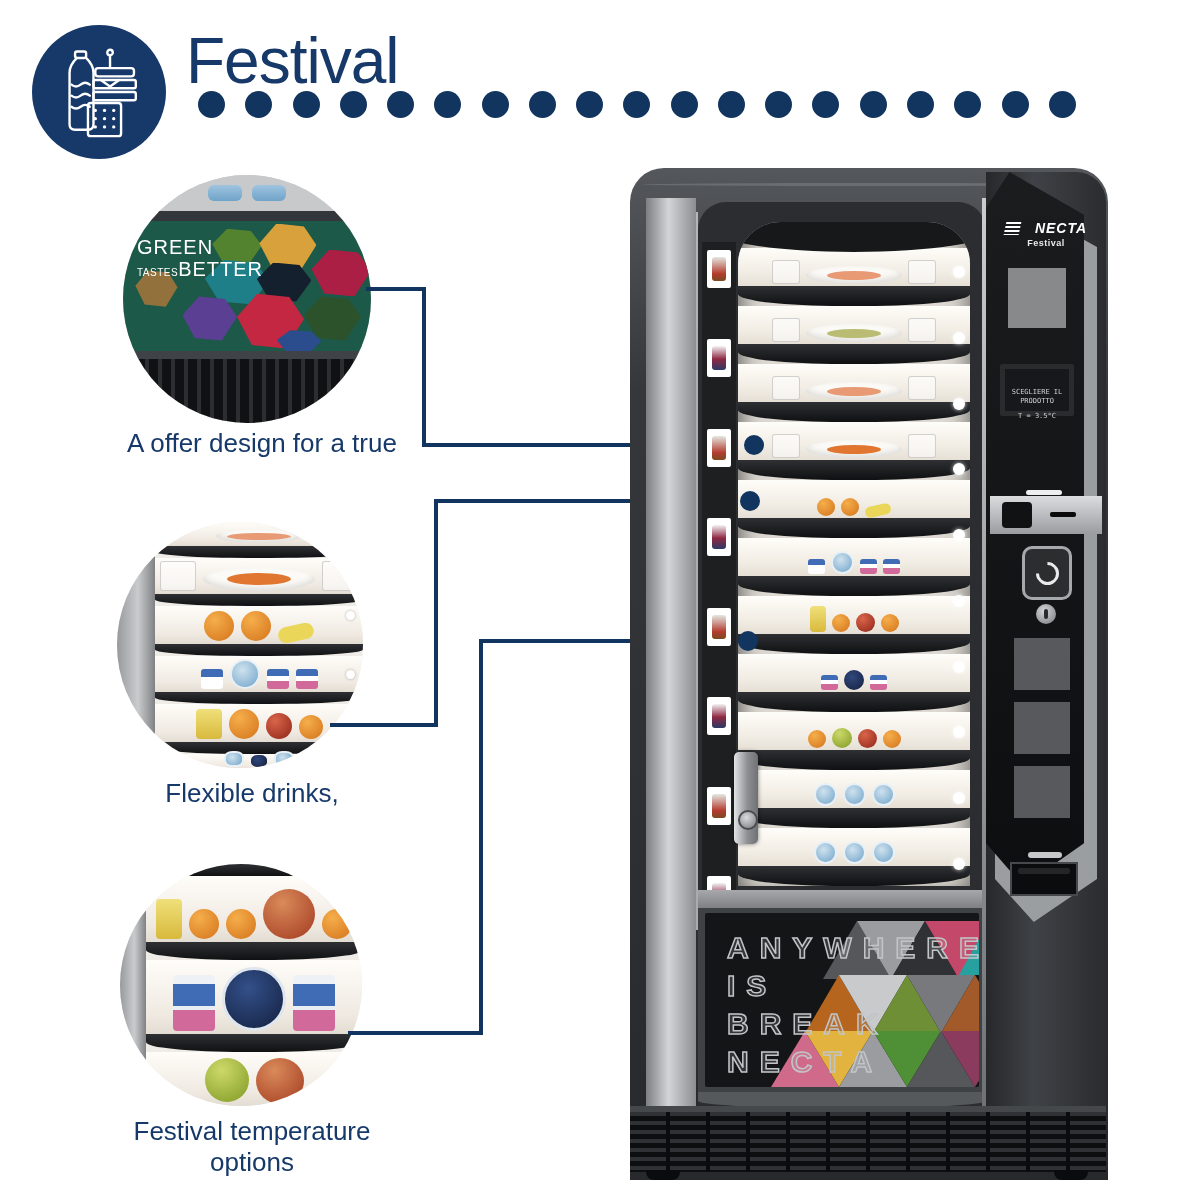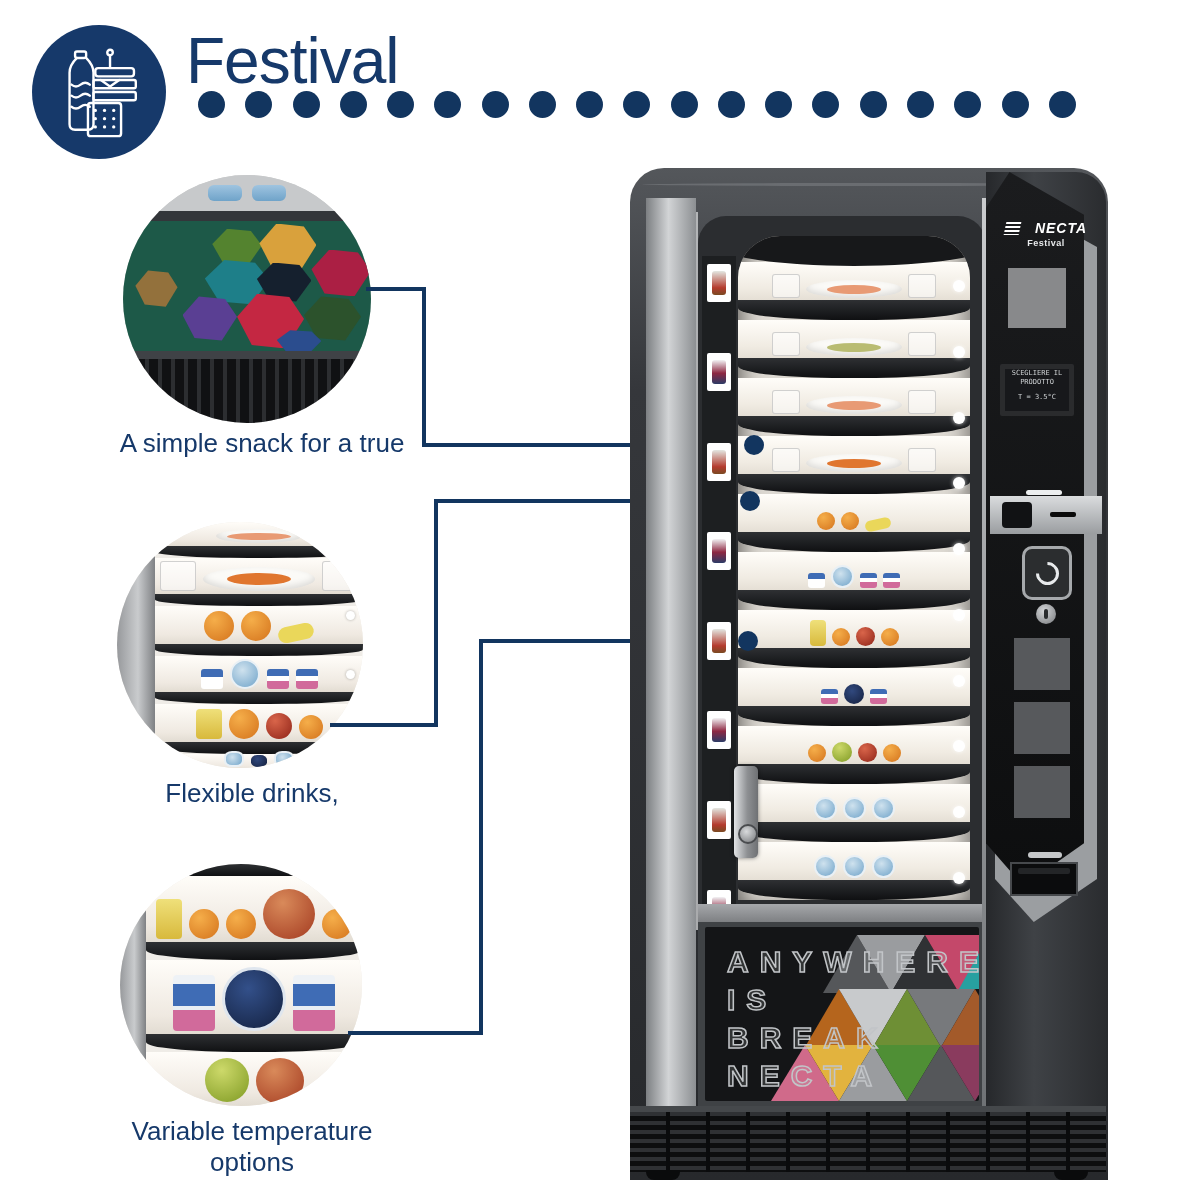--- a/index.html
+++ b/index.html
@@ -67,21 +67,21 @@
   .cdot{width:20px;height:20px;border-radius:50%;background:#12355f;z-index:40;}
 
   
   .machine{left:630px;top:168px;width:478px;height:1012px;}
   .m-body{position:absolute;inset:0;background:linear-gradient(180deg,#54575b,#35373b 22%,#27292c);
           border-radius:34px 34px 0 0;}
   .m-seam{position:absolute;left:12px;right:12px;top:15px;height:3px;background:#6a6d71;border-radius:50%;}
   .m-left-silver{position:absolute;left:16px;top:30px;width:50px;bottom:74px;
      background:linear-gradient(90deg,#7c7f82,#d2d4d6 45%,#8c8f92);}
   .m-gapline{position:absolute;left:66px;top:44px;width:2px;bottom:250px;background:#dfe1e3;opacity:.7;}
-  .m-door{position:absolute;left:68px;top:48px;width:288px;height:906px;background:#2b2d30;border-radius:28px 28px 0 0;}
+  .m-door{position:absolute;left:68px;top:34px;width:288px;height:906px;background:#2b2d30;border-radius:28px 28px 0 0;}
   .label-strip{position:absolute;left:4px;top:40px;width:34px;height:680px;background:#1d1f21;
      display:flex;flex-direction:column;justify-content:space-between;padding:8px 0;box-sizing:border-box;align-items:center;}
   .ltile{width:24px;height:38px;background:#fff;border-radius:2px;display:flex;align-items:center;justify-content:center;}
   .ltile i{display:block;width:14px;height:24px;border-radius:3px;}
   .t-red i{background:linear-gradient(180deg,#e3e7e2,#b43b2e 70%,#7a4a22);}
   .t-berry i{background:linear-gradient(180deg,#f2f2f4,#8e2742 55%,#2c3b66);}
   .glass{position:absolute;left:40px;top:20px;width:232px;height:664px;border-radius:42px 42px 0 0;
      background:#ddd9d2;overflow:hidden;
      box-shadow:inset 16px 0 22px -12px rgba(0,0,0,.55),inset -16px 0 22px -12px rgba(0,0,0,.45);}
   .arch{position:absolute;left:-24px;right:-24px;top:-14px;height:44px;background:#17181a;border-radius:0 0 50% 50%;z-index:3;}
@@ -122,21 +122,21 @@
      clip-path:polygon(24% 0,100% 6%,100% 94%,38% 100%,0 94%,0 5%);}
   .necta{position:absolute;left:0;right:0;top:48px;display:flex;justify-content:center;align-items:center;gap:15px;font-style:italic;}
   .necta-bars{width:15px;height:13px;transform:skewX(-12deg);
      background:repeating-linear-gradient(180deg,#fff 0 2px,transparent 2px 4px);}
   .necta-word{color:#fff;font-size:14px;font-weight:bold;letter-spacing:1px;}
   .necta-model{position:absolute;left:0;right:0;top:66px;text-align:center;color:#e8eaec;
      font-size:9px;font-weight:bold;letter-spacing:.5px;}
   .scr{position:absolute;left:22px;top:96px;width:58px;height:60px;background:#88898b;}
   .lcd{position:absolute;left:14px;top:192px;width:74px;height:52px;background:#2a2b2d;border-radius:2px;}
   .lcd-s{position:absolute;inset:5px;background:#17181b;color:#cfd2d4;font-size:7px;line-height:9px;
-     text-align:center;padding-top:0;box-sizing:border-box;font-family:"DejaVu Sans Mono",monospace;}
+     text-align:center;padding-top:19px;box-sizing:border-box;font-family:"DejaVu Sans Mono",monospace;}
   .lcd-t{margin-top:6px;}
   .pay-strip{position:absolute;left:4px;top:324px;width:112px;height:38px;
      background:linear-gradient(180deg,#dadcde,#9a9da0);z-index:5;}
   .pay-pill{position:absolute;left:40px;top:318px;width:36px;height:5px;background:#eceeef;border-radius:3px;z-index:6;}
   .pay-btn{position:absolute;left:16px;top:330px;width:30px;height:26px;background:#111214;border-radius:4px;z-index:6;}
   .coin-slot{position:absolute;left:64px;top:340px;width:26px;height:5px;background:#0a0a0a;border-radius:2px;z-index:6;}
   .ctl{position:absolute;left:36px;top:374px;width:44px;height:48px;border-radius:10px;background:#2b2d2f;
      border:3px solid #a6a9ac;z-index:5;display:flex;align-items:center;justify-content:center;}
   .ctl-glyph{width:17px;height:17px;border-radius:50%;border:3px solid #e8eaec;border-top-color:transparent;
      transform:rotate(-45deg);}
@@ -208,36 +208,40 @@
     <div class="hdot"></div>
   </div>
 
 <div class="abs callout c1">
   <div class="c1-top">
     <div class="c1-lid"></div>
       <div class="c1-lid"></div>
   </div>
   <div class="c1-frame"></div>
   <div class="c1-green">
+    <div class="c1-text">
+      <span class="big">GREEN</span><br>
+      <span class="small">TASTES</span><span class="big">BETTER</span>
+    </div>
     <div class="hex" style="left:36%;top:6%;width:20%;height:28%;background:#54832f;"></div>
     <div class="hex" style="left:55%;top:2%;width:23%;height:36%;background:#d9a13c;"></div>
     <div class="hex" style="left:76%;top:22%;width:24%;height:36%;background:#ab1f44;"></div>
     <div class="hex" style="left:33%;top:30%;width:26%;height:34%;background:#1e7f89;"></div>
     <div class="hex" style="left:54%;top:32%;width:22%;height:30%;background:#15202e;"></div>
     <div class="hex" style="left:5%;top:38%;width:17%;height:28%;background:#93713c;"></div>
     <div class="hex" style="left:24%;top:58%;width:22%;height:34%;background:#5a3f93;"></div>
     <div class="hex" style="left:46%;top:56%;width:27%;height:42%;background:#c42742;"></div>
     <div class="hex" style="left:73%;top:58%;width:23%;height:34%;background:#2c522c;"></div>
     <div class="hex" style="left:62%;top:84%;width:18%;height:18%;background:#2b4d8e;"></div>
   </div>
   <div class="c1-ledge"></div>
   <div class="c1-grille"></div>
 </div>
 <div class="abs caption" style="left:82px;top:428px;">
-  <span>A simple snack for a true</span><br>
+  <span>A offer design for a true</span><br>
 </div>
 
 <div class="abs callout c2">
   <div class="door-strip" style="width:38px;"></div>
   <div class="mini-rows" style="left:38px;">
     <div class="mrow" style="height:24px;">
         <div class="plate" style="width:86px;height:14px;">
           <div class="food f-salmon" style="height:7px;"></div>
         </div>
       </div>
@@ -305,21 +309,21 @@
         <div class="danone"></div>
       </div>
     <div class="mband" style="height:18px;"></div>
     <div class="mrow" style="height:54px;align-items:flex-start;padding-top:6px;">
         <div class="gaBig"></div>
         <div class="apBig" style="width:48px;height:46px;"></div>
       </div>
   </div>
 </div>
 <div class="abs caption" style="left:72px;top:1116px;">
-  <span>Variable temperature</span><br><span>options</span>
+  <span>Festival temperature</span><br><span>options</span>
 </div>
 
 <div class="abs cline" style="left:366px;top:287px;width:60px;height:4px;"></div>
 <div class="abs cline" style="left:422px;top:287px;width:4px;height:160px;"></div>
 <div class="abs cline" style="left:422px;top:443px;width:332px;height:4px;"></div>
 <div class="abs cdot" style="left:744px;top:435px;"></div>
 
 <div class="abs cline" style="left:330px;top:723px;width:108px;height:4px;"></div>
 <div class="abs cline" style="left:434px;top:501px;width:4px;height:226px;"></div>
 <div class="abs cline" style="left:434px;top:499px;width:316px;height:4px;"></div>

